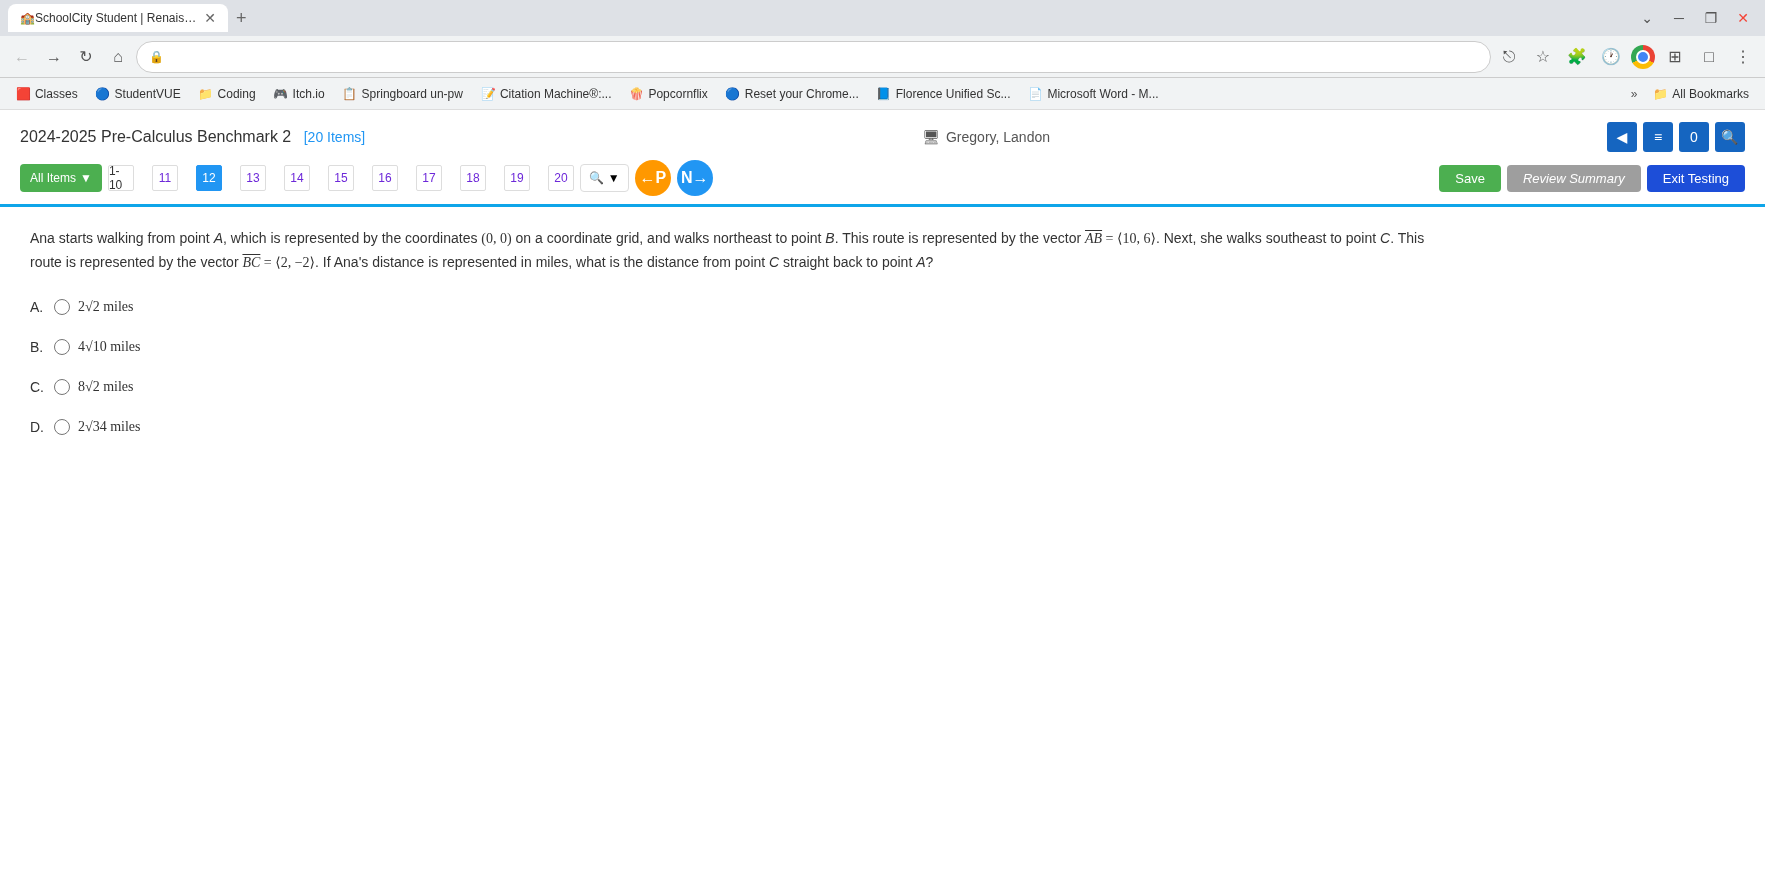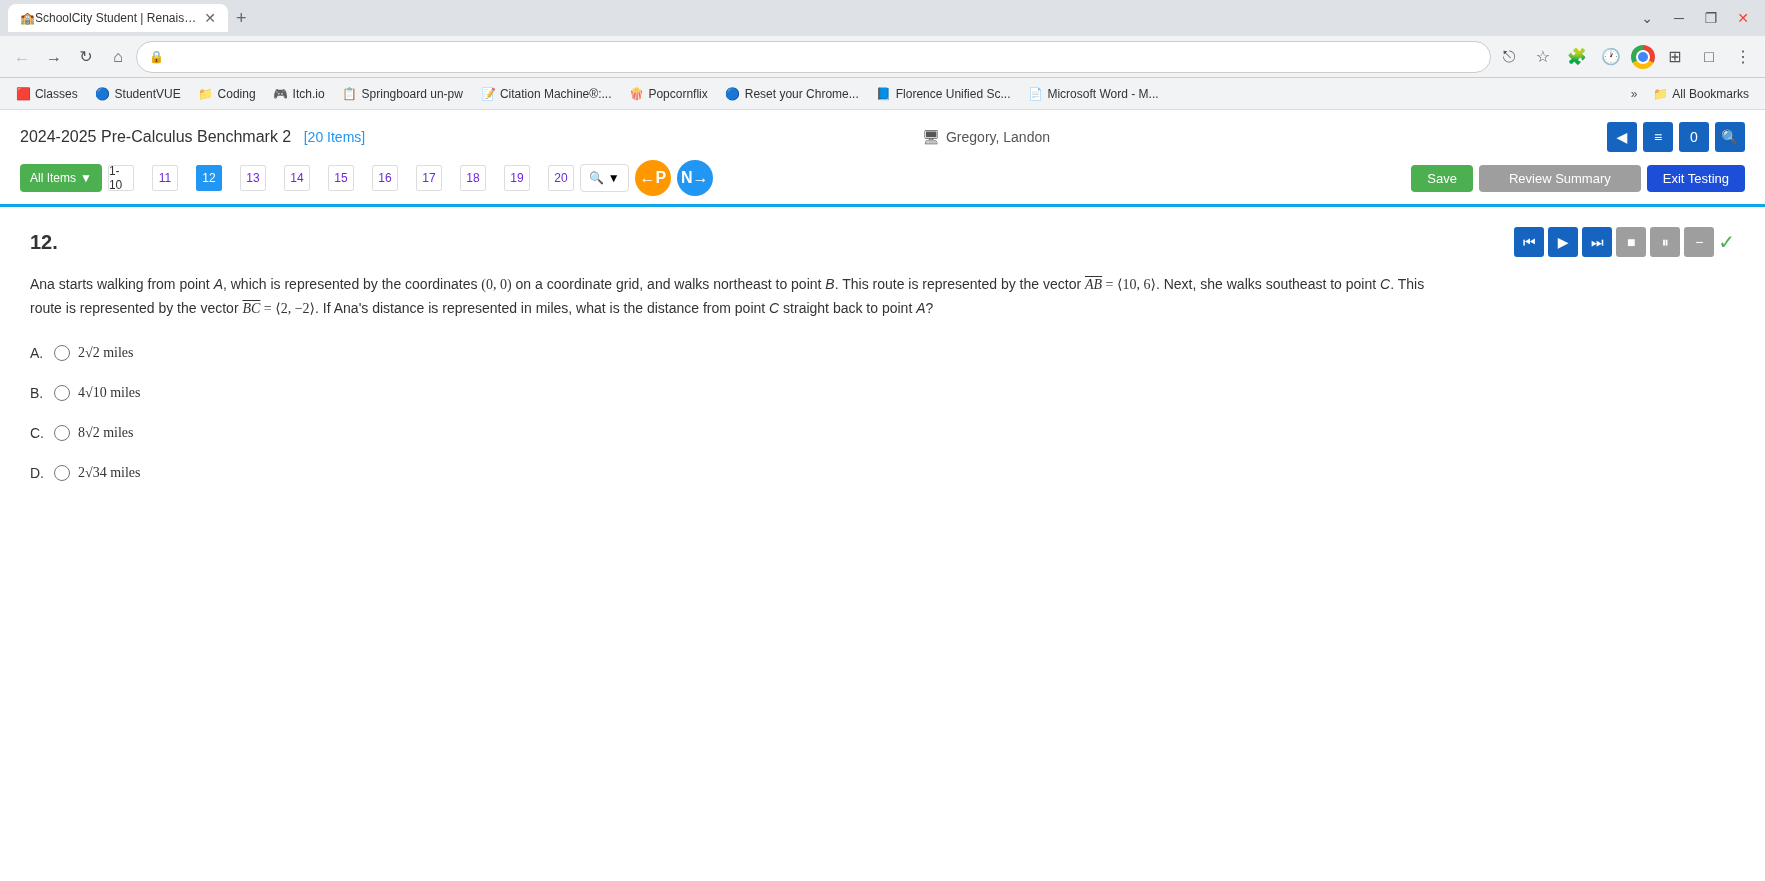--- a/index.html
+++ b/index.html
@@ -45,21 +45,21 @@
     .dropdown-btn { display: flex; align-items: center; gap: 4px; background: #4CAF50; color: #fff; border: none; border-radius: 4px; padding: 10px 10px; font-size: 12px; cursor: pointer; height: 28px; }
     .page-nums { display: flex; align-items: center; gap: 18px; }
     .page-num { width: 26px; height: 26px; display: flex; align-items: center; justify-content: center; border: 1px solid #ddd; cursor: pointer; font-size: 12px; color: #6d28d9; border-radius: 2px; }
     .page-num.active { background: #2196F3; color: #fff; border-color: #2196F3; }
     .page-num.range { background: #fff; color: #333; border: 1px solid #ddd; }
     .search-btn { display: flex; align-items: center; gap: 4px; border: 1px solid #ddd; border-radius: 4px; padding: 4px 8px; background: #fff; cursor: pointer; height: 28px; font-size: 12px; }
     .prev-btn { width: 36px; height: 36px; border-radius: 50%; background: #FF9800; color: #fff; border: none; display: flex; align-items: center; justify-content: center; cursor: pointer; font-size: 16px; font-weight: bold; }
     .next-btn { width: 36px; height: 36px; border-radius: 50%; background: #2196F3; color: #fff; border: none; display: flex; align-items: center; justify-content: center; cursor: pointer; font-size: 16px; font-weight: bold; }
     .action-btns { margin-left: auto; display: flex; gap: 6px; }
     .btn-save { background: #4CAF50; color: #fff; border: none; border-radius: 4px; padding: 6px 16px; font-size: 13px; cursor: pointer; }
-    .btn-review { background: #9E9E9E; color: #fff; border: none; border-radius: 4px; padding: 6px 30px; font-size: 13px; cursor: pointer; }
+    .btn-review { background: #9E9E9E; color: #fff; border: none; border-radius: 4px; padding: 6px 16px; font-size: 13px; cursor: pointer; font-style: italic; }
     .btn-exit { background: #1d4ed8; color: #fff; border: none; border-radius: 4px; padding: 6px 16px; font-size: 13px; cursor: pointer; }
 
     
     .question-area { padding: 20px 30px; }
     .question-number { font-size: 20px; font-weight: bold; color: #333; margin-bottom: 16px; display: flex; align-items: center; gap: 8px; }
     .media-controls { margin-left: auto; display: flex; gap: 4px; }
     .media-btn { width: 30px; height: 30px; border: none; border-radius: 3px; background: #1565C0; color: #fff; cursor: pointer; font-size: 14px; display: flex; align-items: center; justify-content: center; }
     .media-btn.gray { background: #9E9E9E; }
     .check-btn { background: none; border: none; color: #4CAF50; font-size: 20px; cursor: pointer; }
 
@@ -217,32 +217,20 @@
 
       <div class="action-btns">
         <button class="btn-save">Save</button>
         <button class="btn-review">Review Summary</button>
         <button class="btn-exit">Exit Testing</button>
       </div>
     </div>
   </div>
 
   <div class="question-area">
-    <div class="question-number">
-      <span>12.</span>
-      <div class="media-controls">
-        <button class="media-btn">⏮</button>
-        <button class="media-btn">▶</button>
-        <button class="media-btn">⏭</button>
-        <button class="media-btn gray">■</button>
-        <button class="media-btn gray">⏸</button>
-        <button class="media-btn gray" style="background:#9E9E9E;">−</button>
-        <button class="check-btn">✓</button>
-      </div>
-    </div>
 
     <div class="question-text">
       <span>Ana starts walking from point <em>A</em>, which is represented by the coordinates </span><span style="font-family:'Times New Roman',serif;">(0, 0)</span><span> on a coordinate grid, and walks northeast to point <em>B</em>. This route is represented by the vector </span><span style="font-family:'Times New Roman',serif;text-decoration:overline;font-style:italic;">AB</span><span style="font-family:'Times New Roman',serif;"> = ⟨10, 6⟩</span><span>. Next, she walks southeast to point <em>C</em>. This route is represented by the vector </span><span style="font-family:'Times New Roman',serif;text-decoration:overline;font-style:italic;">BC</span><span style="font-family:'Times New Roman',serif;"> = ⟨2, −2⟩</span><span>. If Ana's distance is represented in miles, what is the distance from point <em>C</em> straight back to point <em>A</em>?</span>
     </div>
 
     <div class="answer-options">
       <div class="answer-option">
         <label>
           <span class="option-letter">A.</span>
           <input type="radio" name="answer" value="A" style="">

